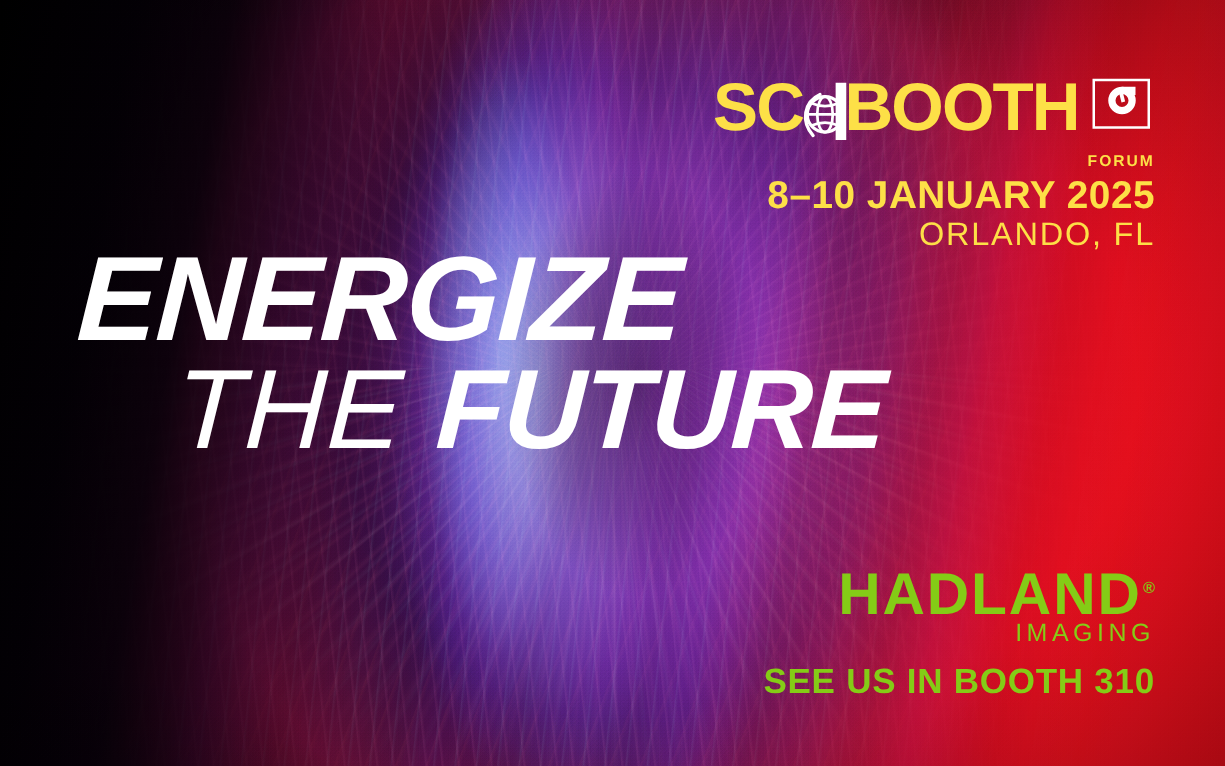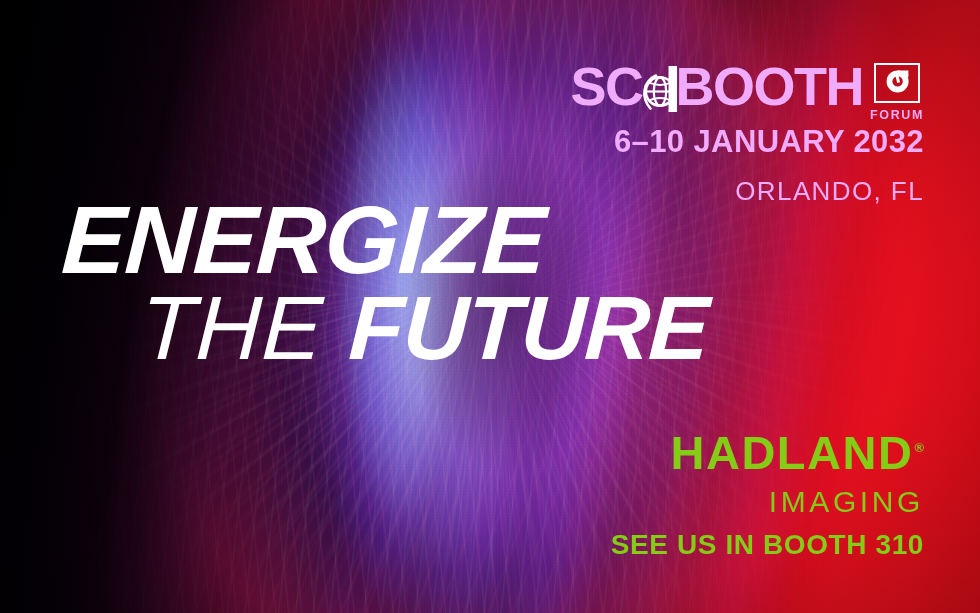--- a/index.html
+++ b/index.html
@@ -159,21 +159,21 @@
 
   
   .fg { position: absolute; inset: 0; }
 
   
   .scitech-block {
     position: absolute;
     right: 56px;
     top: 62px;
     text-align: right;
-    color: #f0abfc;
+    color: #fde047;
   }
   .scitech-row {
     display: flex;
     align-items: flex-start;
     justify-content: flex-end;
     gap: 7px;
   }
   .scitech-word {
     font-size: 54px;
     font-weight: 700;
@@ -205,36 +205,36 @@
     border: 2.5px solid #fff;
     display: flex;
     align-items: center;
     justify-content: center;
     box-sizing: border-box;
   }
   .forum-word {
     font-size: 12.5px;
     font-weight: 800;
     letter-spacing: 1.6px;
-    margin-top: 6px;
+    margin-top: 20px;
     line-height: 1;
   }
   .scitech-date {
     font-size: 31px;
     font-weight: 700;
     letter-spacing: 0.4px;
     margin-top: 4px;
     line-height: 1.05;
     white-space: nowrap;
   }
   .scitech-city {
     font-size: 26px;
     font-weight: 300;
     letter-spacing: 1.4px;
-    margin-top: 20px;
+    margin-top: 2px;
     line-height: 1.05;
     white-space: nowrap;
     text-align: right;
   }
 
   
   .headline {
     position: absolute;
     left: 60px;
     top: 196px;
@@ -289,25 +289,25 @@
     display: inline-block;
   }
   .hadland-reg {
     font-size: 13px;
     font-weight: 700;
     vertical-align: super;
     letter-spacing: 0;
     margin-left: 1px;
   }
   .hadland-sub {
-    font-size: 30px;
+    font-size: 20px;
     font-weight: 400;
     letter-spacing: 3.6px;
     line-height: 1;
-    margin-top: 12px;
+    margin-top: 0;
     white-space: nowrap;
   }
   .booth {
     font-size: 28px;
     font-weight: 800;
     letter-spacing: 0.6px;
     margin-top: 12px;
     white-space: nowrap;
   }
 </style>
@@ -367,21 +367,21 @@
                          M13.6 8.2 a5.2 5.2 0 1 1 0 10.4 a5.2 5.2 0 0 1 0 -10.4 z" fill="#ffffff" fill-rule="evenodd"></path>
                 <path d="M13.2 2.4 L24.4 2.4 L24.4 9.0 L18.6 9.0 C17.6 6.5 15.7 4.0 13.2 2.4 Z" fill="#ffffff"></path>
                 <rect x="12.0" y="5.2" width="3.0" height="9.5" fill="#ffffff" transform="rotate(-14 13.5 10)"></rect>
               </svg>
             </span>
           </div>
           <div class="forum-word">FORUM</div>
         </div>
       </div>
 
-      <div class="scitech-date">6–10 JANUARY 2032</div>
+      <div class="scitech-date">8–10 JANUARY 2025</div>
       <div class="scitech-city">ORLANDO, FL</div>
     </div>
 
     <div class="headline">
       <div class="hl-line1">ENERGIZE</div>
       <div class="hl-line2">
         <span class="hl-the">THE</span><span class="hl-future">FUTURE</span>
       </div>
     </div>
 

